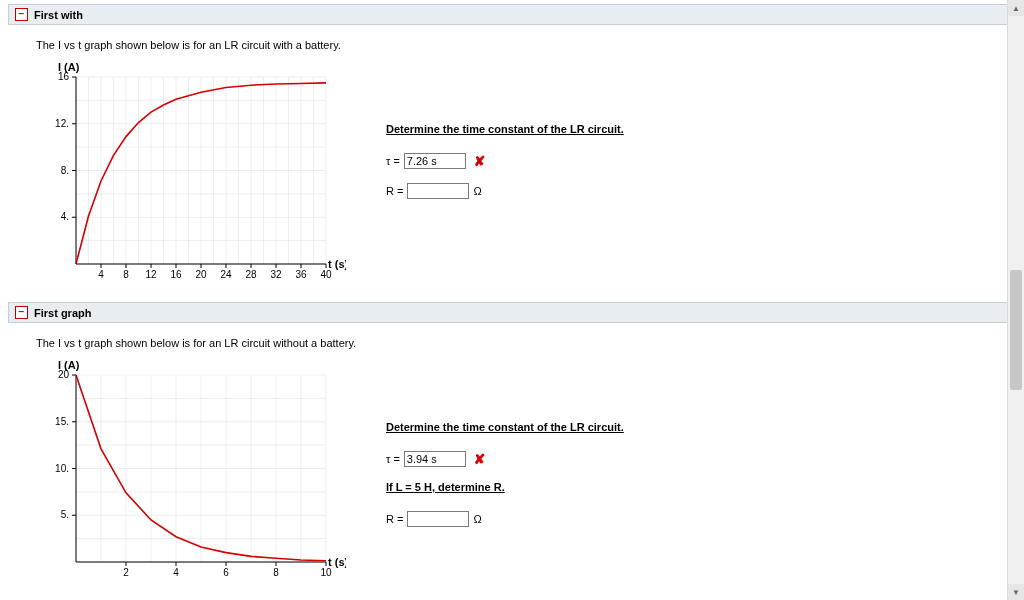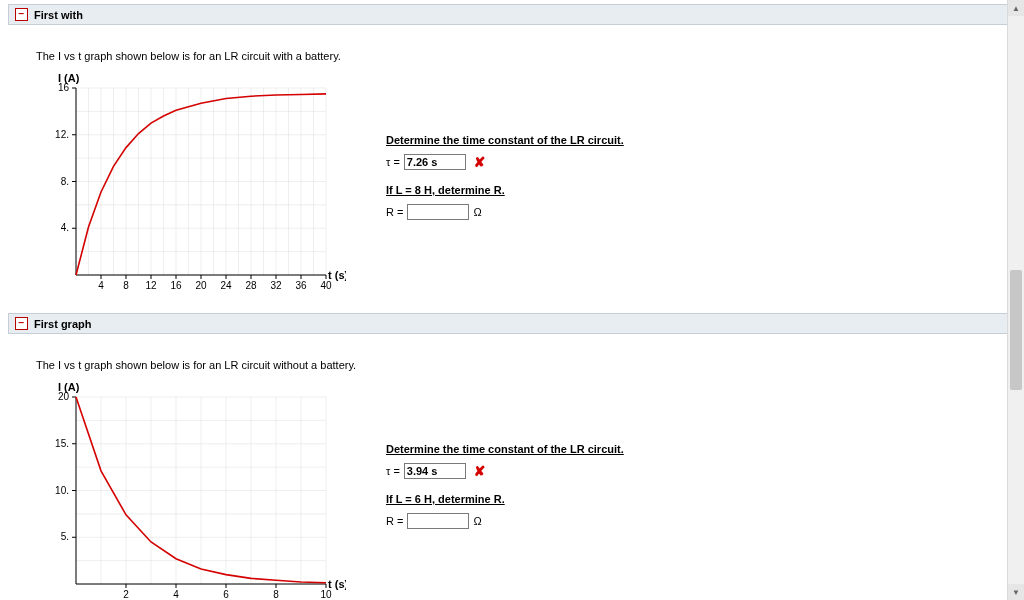--- a/index.html
+++ b/index.html
@@ -30,54 +30,53 @@
     height: 11px;
     border: 1px solid #b00;
     color: #b00;
     font-size: 10px;
     line-height: 9px;
     text-align: center;
     display: inline-block;
     background: #fff;
   }
   .section-body {
-    padding: 25px 14px 6px 28px;
+    padding: 14px 14px 6px 28px;
   }
   .intro {
     font-size: 11px;
     margin-bottom: 6px;
   }
   .row {
     display: flex;
     align-items: stretch;
     gap: 40px;
   }
   .chart-col { width: 310px; }
   .q-col {
     padding-top: 66px;
     font-size: 11px;
   }
   .q-title {
     font-weight: bold;
     text-decoration: underline;
-    margin-bottom: 8px;
+    margin-bottom: 18px;
   }
   .q-line {
     display: flex;
     align-items: center;
     gap: 4px;
     font-size: 11px;
   }
   .q-line input {
     width: 56px;
     height: 14px;
     font-size: 11px;
     padding: 0 2px;
     border: 1px solid #7a7a7a;
-    font-weight: bold;
   }
   .wrong {
     color: #d40000;
     font-weight: bold;
     font-size: 14px;
     margin-left: 4px;
   }
   .q-block2 { margin-top: 14px; }
 
   svg { display: block; }
@@ -193,21 +192,20 @@
           </svg>
       </div>
       <div class="q-col">
         <div class="q-title">Determine the time constant of the LR circuit.</div>
         <div class="q-line">
           <span>τ  =</span>
           <input type="text" value="7.26 s" style="">
           <span class="wrong">✘</span>
         </div>
         <div class="q-block2">
-          <div class="q-title">If L = 8 H, determine R.</div>
           <div class="q-line">
             <span>R  =</span>
             <input type="text" value="" style="">
             <span>Ω</span>
           </div>
         </div>
       </div>
     </div>
   </div>
 
@@ -268,21 +266,21 @@
           </svg>
       </div>
       <div class="q-col">
         <div class="q-title">Determine the time constant of the LR circuit.</div>
         <div class="q-line">
           <span>τ  =</span>
           <input type="text" value="3.94 s" style="">
           <span class="wrong">✘</span>
         </div>
         <div class="q-block2">
-          <div class="q-title">If L = 6 H, determine R.</div>
+          <div class="q-title">If L = 5 H, determine R.</div>
           <div class="q-line">
             <span>R  =</span>
             <input type="text" value="" style="">
             <span>Ω</span>
           </div>
         </div>
       </div>
     </div>
   </div>
 

